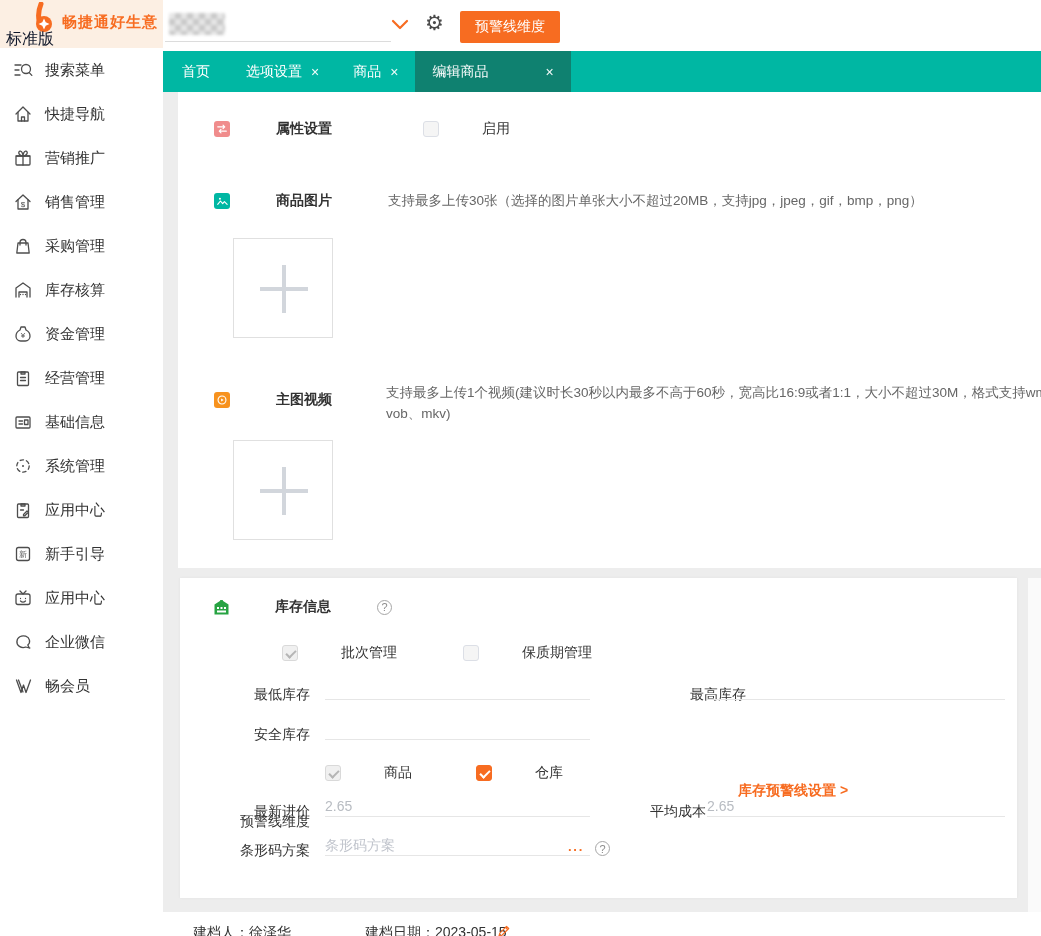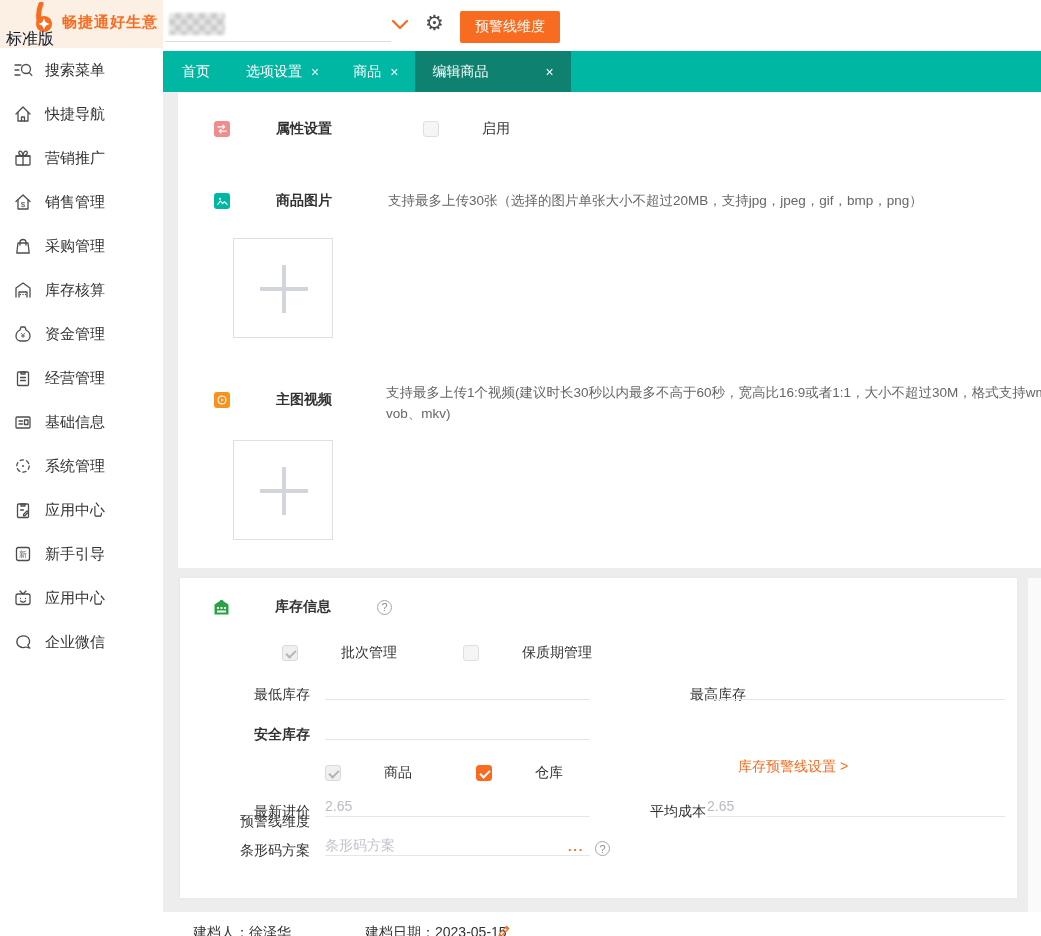--- a/index.html
+++ b/index.html
@@ -227,20 +227,29 @@
       </div>
       <div class="menu-item">
         <span class="mi-icon">
             <svg width="20" height="20" viewBox="0 0 20 20">
               <path d="M4 9.2A6.3 5.4 0 1114.8 13l1.4 3-3.4-1A6.3 5.4 0 014 9.2z"></path>
               <path d="M15.5 14.5h.01M16.8 16h.01"></path>
             </svg>
           </span>
         <span class="mi-label">企业微信</span>
       </div>
+      <div class="menu-item">
+        <span class="mi-icon">
+            <svg width="20" height="20" viewBox="0 0 20 20">
+              <path d="M3.5 4l4.5 12.5L10.5 9l2.5 7.5L17.5 4"></path>
+              <path d="M5.5 4l4.5 12"></path>
+            </svg>
+          </span>
+        <span class="mi-label">畅会员</span>
+      </div>
     </div>
   </div>
 
   <div class="topbar">
     <div class="censored"></div>
     <div class="field-underline"></div>
     <span class="chevron">
       <svg width="18" height="12" viewBox="0 0 18 12">
           <path d="M2 2l7 7 7-7" stroke="#f76c21" stroke-width="2.2" fill="none" stroke-linecap="round" stroke-linejoin="round"></path>
         </svg>
@@ -339,31 +348,31 @@
         <span class="cb-label">批次管理</span>
         <span class="cb unchecked" style="margin-left:30px;"></span>
         <span class="cb-label">保质期管理</span>
       </div>
 
       <span class="frm-label" style="left:10px; top:108px;">最低库存</span>
       <input class="frm-input" style="left: 145px; top: 100px; width: 265px;">
       <span class="frm-label-r" style="left:470px; top:108px;margin-left:40px;">最高库存</span>
       <input class="frm-input" style="left: 527px; top: 100px; width: 298px;">
 
-      <span class="frm-label" style="left:10px; top:148px;font-weight:bold;">安全库存</span>
+      <span class="frm-label" style="left:10px; top:148px;">安全库存</span>
       <input class="frm-input" style="left: 145px; top: 140px; width: 265px;">
 
       <span class="frm-label" style="left:10px; top:188px;margin-top:47px;">预警线维度</span>
       <div class="row-flex" style="left:145px; top:186px;">
         <span class="cb checked-gray"></span>
         <span class="cb-label">商品</span>
         <span class="cb checked-orange" style="margin-left:28px;"></span>
         <span class="cb-label">仓库</span>
       </div>
-      <span class="link-orange" style="left:558px; top:180px;">库存预警线设置 &gt;</span>
+      <span class="link-orange" style="left:558px; top:204px;font-weight:bold;">库存预警线设置 &gt;</span>
 
       <span class="frm-label" style="left:10px; top:225px;">最新进价</span>
       <input class="frm-input gray-val" style="left: 145px; top: 217px; width: 265px;" value="2.65">
       <span class="frm-label-r" style="left:470px; top:225px;">平均成本</span>
       <input class="frm-input gray-val" style="left: 527px; top: 217px; width: 298px;" value="2.65">
 
       <span class="frm-label" style="left:10px; top:264px;">条形码方案</span>
       <input class="frm-input" style="left: 145px; top: 256px; width: 265px;" placeholder="条形码方案">
       <span class="more-dots" style="left:388px; top:264px;">···</span>
       <span class="help" style="position:absolute; left:415px; top:263px;">?</span>

